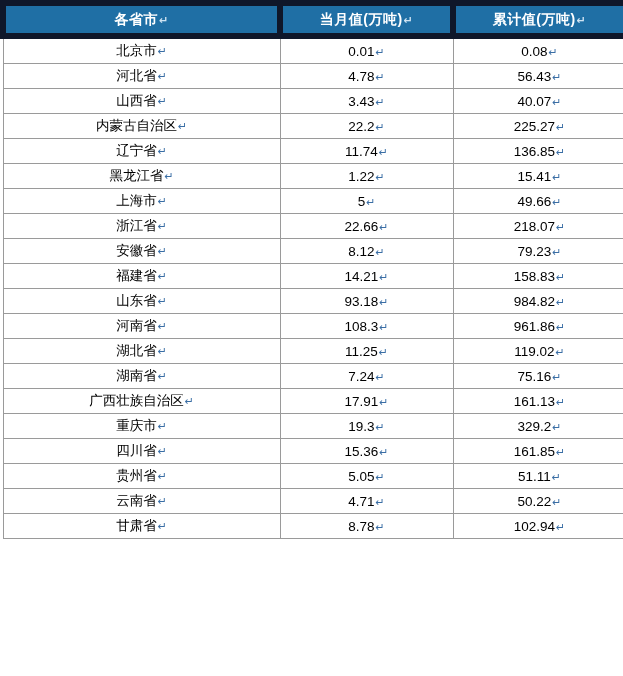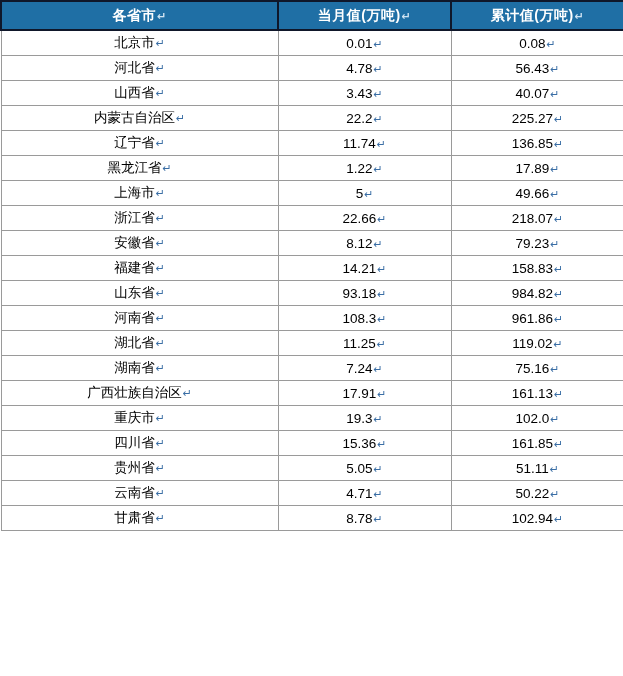--- a/index.html
+++ b/index.html
@@ -27,21 +27,21 @@
   table.data-table col.c2 { width: 173px; }
 
   table.data-table thead th {
     background: #1F6FA5;
     color: #ffffff;
     font-weight: bold;
     font-size: 14px;
     height: 27px;
     text-align: center;
     vertical-align: middle;
-    border: 2px solid #0f172a;
+    border: 6px solid #0f172a;
     padding: 0;
     letter-spacing: 0.5px;
   }
   table.data-table tbody td {
     height: 24px;
     font-size: 13.5px;
     color: #000000;
     text-align: center;
     vertical-align: middle;
     border: 1px solid #9a9a9a;
@@ -107,21 +107,21 @@
           <td><span class="cellbox">225.27</span><span class="pilcrow">↵</span></td>
         </tr>
         <tr>
           <td><span class="cellbox">辽宁省</span><span class="pilcrow">↵</span></td>
           <td><span class="cellbox">11.74</span><span class="pilcrow">↵</span></td>
           <td><span class="cellbox">136.85</span><span class="pilcrow">↵</span></td>
         </tr>
         <tr>
           <td><span class="cellbox">黑龙江省</span><span class="pilcrow">↵</span></td>
           <td><span class="cellbox">1.22</span><span class="pilcrow">↵</span></td>
-          <td><span class="cellbox">17.89</span><span class="pilcrow">↵</span></td>
+          <td><span class="cellbox">15.41</span><span class="pilcrow">↵</span></td>
         </tr>
         <tr>
           <td><span class="cellbox">上海市</span><span class="pilcrow">↵</span></td>
           <td><span class="cellbox">5</span><span class="pilcrow">↵</span></td>
           <td><span class="cellbox">49.66</span><span class="pilcrow">↵</span></td>
         </tr>
         <tr>
           <td><span class="cellbox">浙江省</span><span class="pilcrow">↵</span></td>
           <td><span class="cellbox">22.66</span><span class="pilcrow">↵</span></td>
           <td><span class="cellbox">218.07</span><span class="pilcrow">↵</span></td>
@@ -157,21 +157,21 @@
           <td><span class="cellbox">75.16</span><span class="pilcrow">↵</span></td>
         </tr>
         <tr>
           <td><span class="cellbox">广西壮族自治区</span><span class="pilcrow">↵</span></td>
           <td><span class="cellbox">17.91</span><span class="pilcrow">↵</span></td>
           <td><span class="cellbox">161.13</span><span class="pilcrow">↵</span></td>
         </tr>
         <tr>
           <td><span class="cellbox">重庆市</span><span class="pilcrow">↵</span></td>
           <td><span class="cellbox">19.3</span><span class="pilcrow">↵</span></td>
-          <td><span class="cellbox">102.0</span><span class="pilcrow">↵</span></td>
+          <td><span class="cellbox">329.2</span><span class="pilcrow">↵</span></td>
         </tr>
         <tr>
           <td><span class="cellbox">四川省</span><span class="pilcrow">↵</span></td>
           <td><span class="cellbox">15.36</span><span class="pilcrow">↵</span></td>
           <td><span class="cellbox">161.85</span><span class="pilcrow">↵</span></td>
         </tr>
         <tr>
           <td><span class="cellbox">贵州省</span><span class="pilcrow">↵</span></td>
           <td><span class="cellbox">5.05</span><span class="pilcrow">↵</span></td>
           <td><span class="cellbox">51.11</span><span class="pilcrow">↵</span></td>

